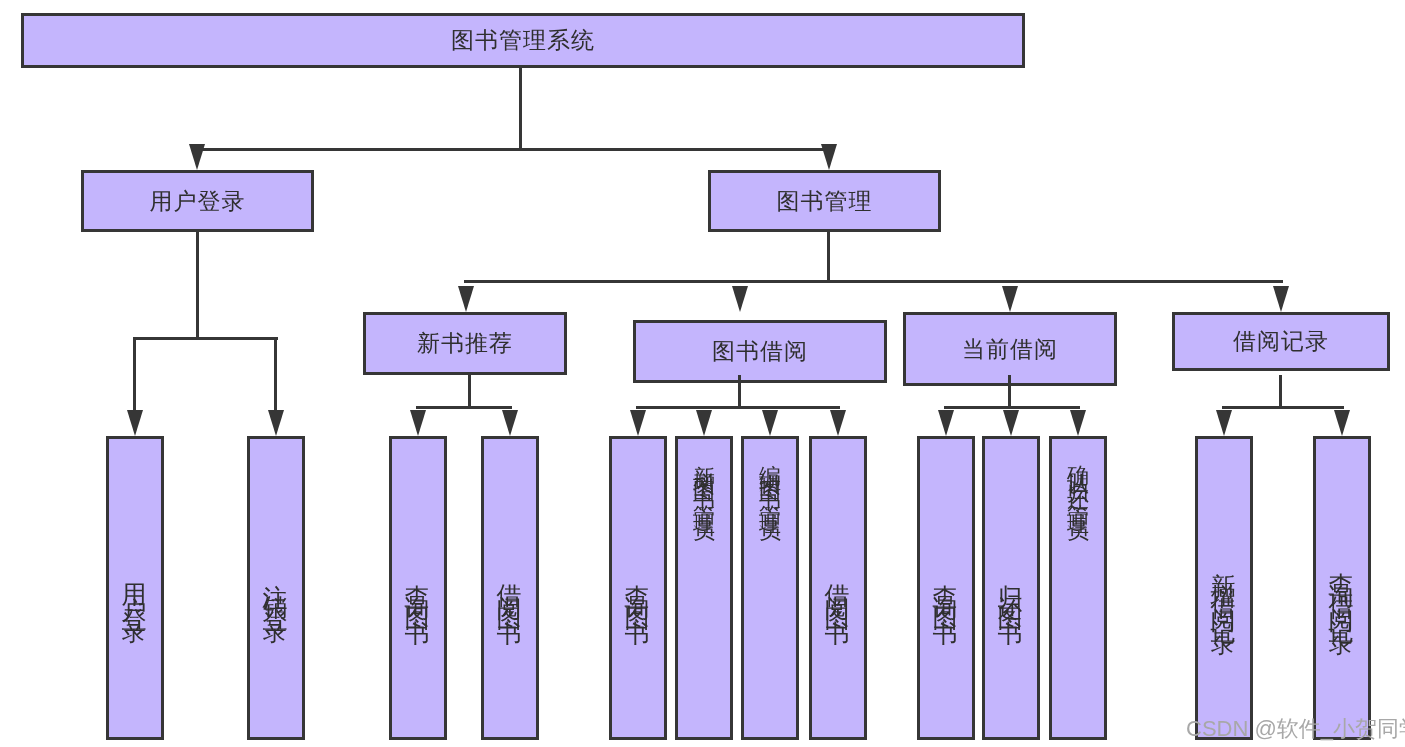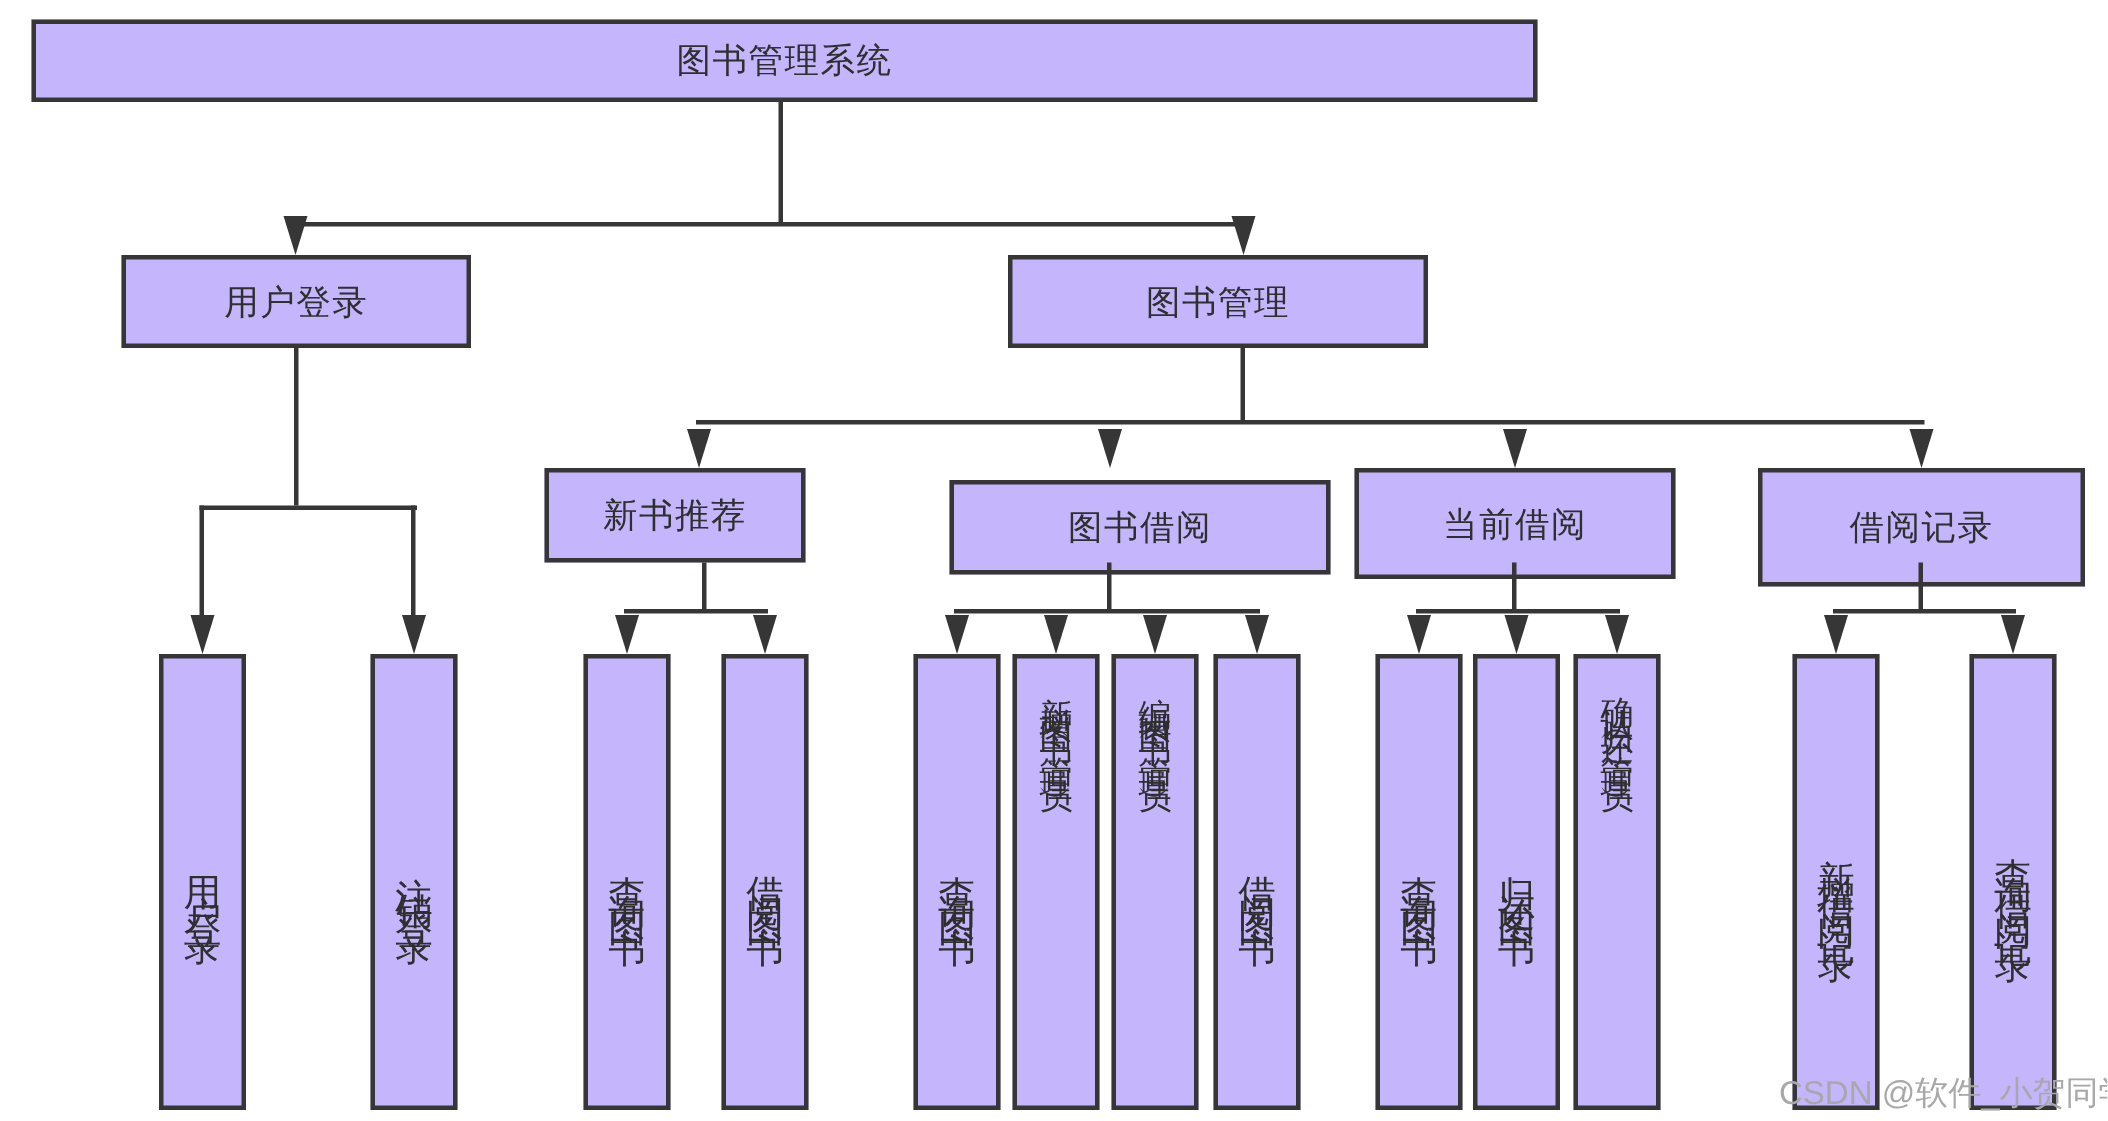--- a/index.html
+++ b/index.html
@@ -46,48 +46,48 @@
   </div>
 
   <div class="line" style="left:519px;top:68px;width:3px;height:80px;"></div>
   <div class="line" style="left:195px;top:148px;width:636px;height:3px;"></div>
   <div class="arrow" style="left:189px;top:144px;"></div>
   <div class="arrow" style="left:821px;top:144px;"></div>
 
   <div class="box h" style="left:81px;top:170px;width:233px;height:62px;">
     <span>用户登录</span>
   </div>
-  <div class="box h" style="left:672px;top:170px;width:280px;height:62px;">
+  <div class="box h" style="left:708px;top:170px;width:233px;height:62px;">
     <span>图书管理</span>
   </div>
 
   <div class="line" style="left:196px;top:232px;width:3px;height:105px;"></div>
   <div class="line" style="left:133px;top:337px;width:145px;height:3px;"></div>
   <div class="line" style="left:133px;top:337px;width:3px;height:76px;"></div>
   <div class="line" style="left:274px;top:337px;width:3px;height:76px;"></div>
   <div class="arrow" style="left:127px;top:410px;"></div>
   <div class="arrow" style="left:268px;top:410px;"></div>
 
   <div class="line" style="left:827px;top:232px;width:3px;height:48px;"></div>
   <div class="line" style="left:464px;top:280px;width:819px;height:3px;"></div>
   <div class="arrow" style="left:458px;top:286px;"></div>
   <div class="arrow" style="left:732px;top:286px;"></div>
   <div class="arrow" style="left:1002px;top:286px;"></div>
   <div class="arrow" style="left:1273px;top:286px;"></div>
 
-  <div class="box h" style="left:363px;top:312px;width:174px;height:63px;">
+  <div class="box h" style="left:363px;top:312px;width:204px;height:63px;">
     <span>新书推荐</span>
   </div>
   <div class="box h" style="left:633px;top:320px;width:254px;height:63px;">
     <span>图书借阅</span>
   </div>
   <div class="box h" style="left:903px;top:312px;width:214px;height:74px;">
     <span>当前借阅</span>
   </div>
-  <div class="box h" style="left:1172px;top:312px;width:218px;height:79px;">
+  <div class="box h" style="left:1172px;top:312px;width:218px;height:59px;">
     <span>借阅记录</span>
   </div>
 
   <div class="line" style="left:468px;top:375px;width:3px;height:31px;"></div>
   <div class="line" style="left:416px;top:406px;width:96px;height:3px;"></div>
   <div class="arrow" style="left:410px;top:410px;"></div>
   <div class="arrow" style="left:502px;top:410px;"></div>
 
   <div class="line" style="left:738px;top:375px;width:3px;height:31px;"></div>
   <div class="line" style="left:636px;top:406px;width:204px;height:3px;"></div>

